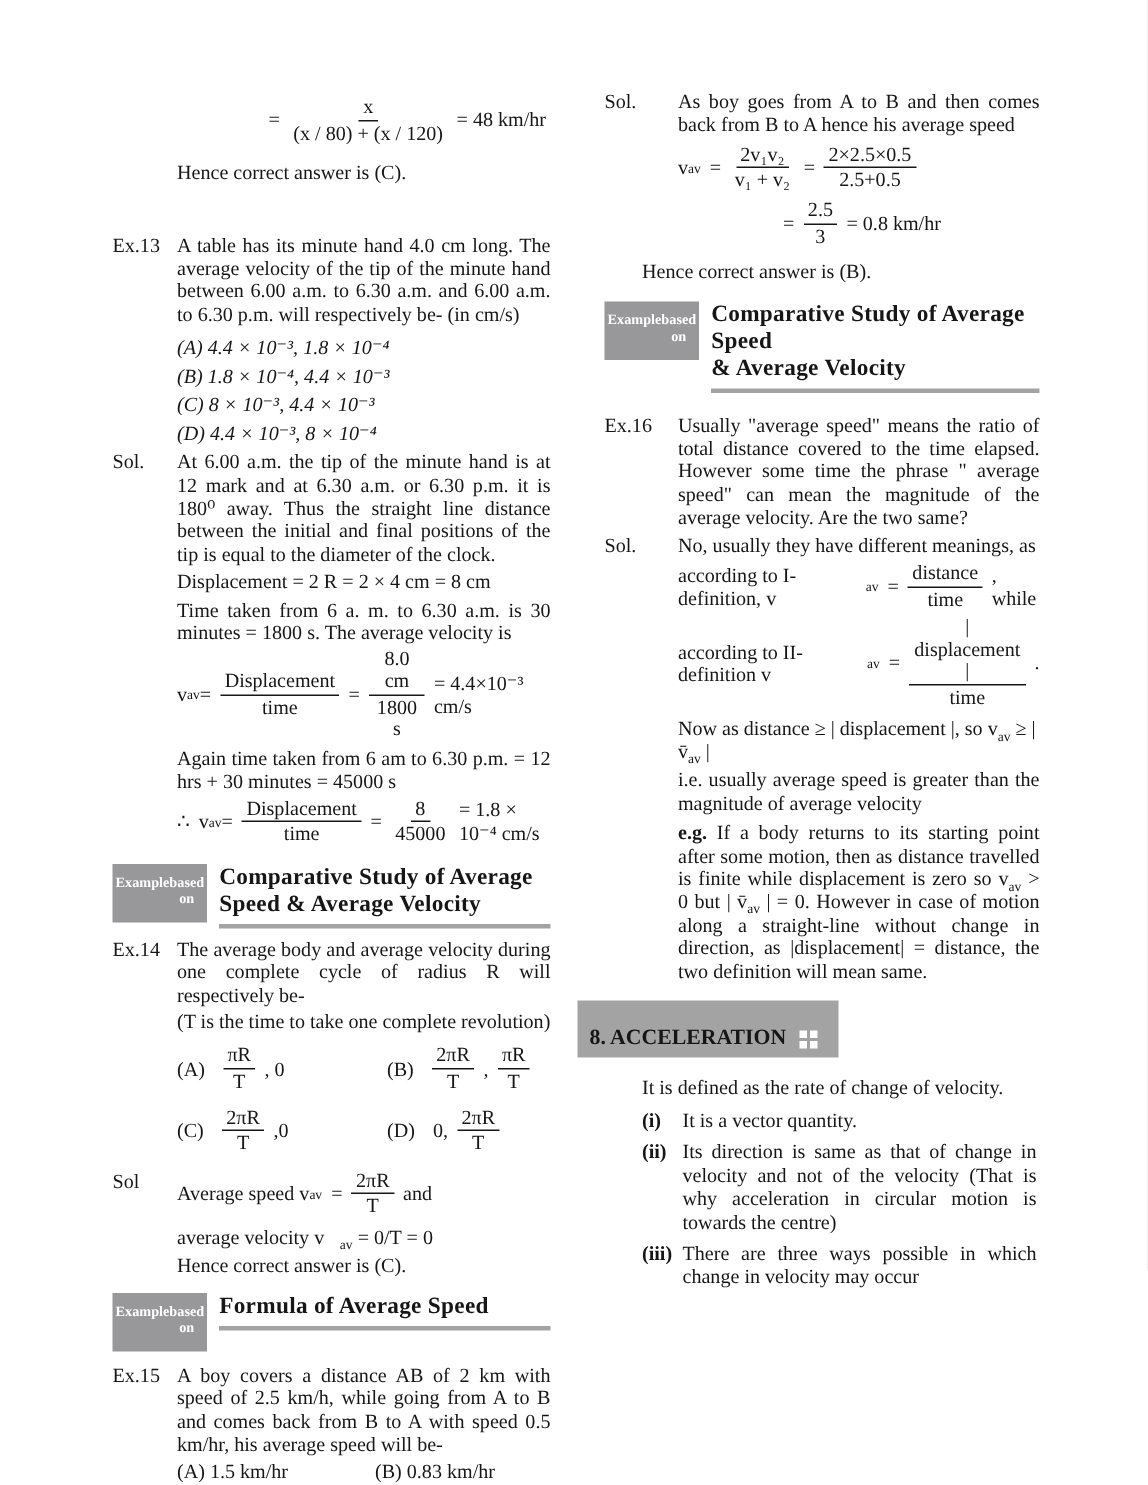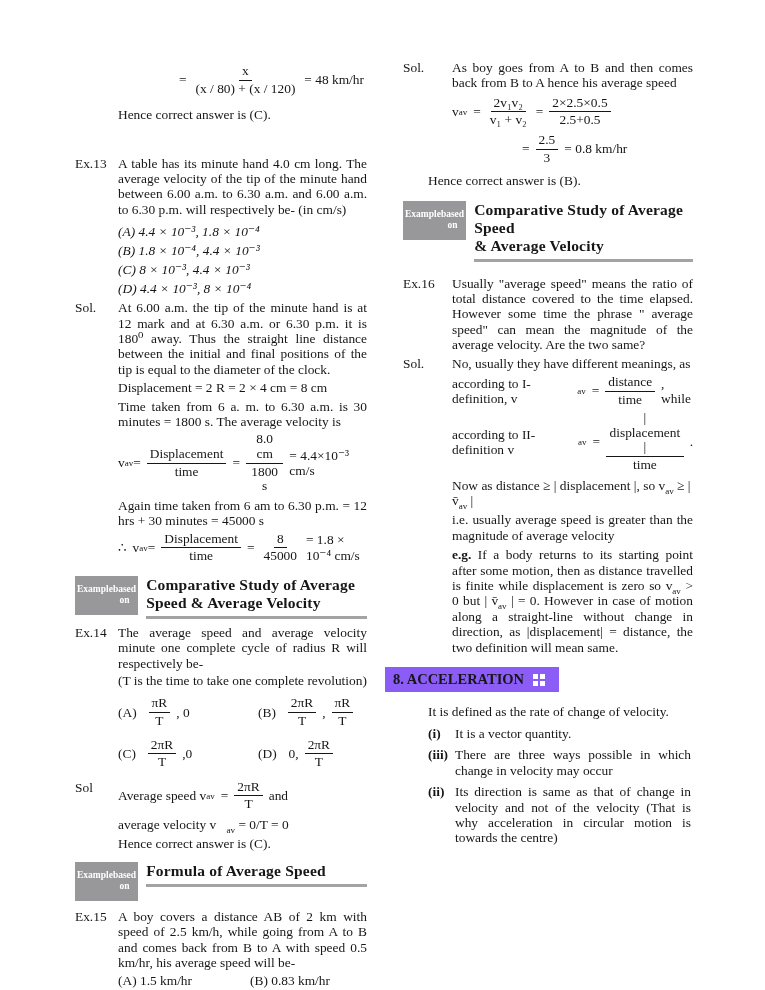--- a/index.html
+++ b/index.html
@@ -45,21 +45,21 @@
   .hrule { height:3px; background:#a3a3a3; margin-top:4px; }
 
   
   .optlist { margin-top:5px; line-height:19px;font-style:italic; }
   .optgrid2 { display:grid; grid-template-columns:132px 1fr; margin-top:3px; line-height:16px; row-gap:0; }
   .fracopts { display:grid; grid-template-columns:140px 1fr; row-gap:9px; margin-top:8px; }
   .olbl { margin-right:6px; }
 
   
   .accel-banner { display:inline-flex; align-items:center; gap:9px;
-                  background:#8b5cf6; padding:5px 14px 5px 8px;
+                  background:#a3a3a3; padding:18px 14px 5px 8px;
                   font-weight:bold; font-size:14.5px; margin-left:-18px; }
   .sqs { display:inline-grid; grid-template-columns:5px 5px; grid-auto-rows:5px; gap:2px; }
   .sq  { background:#ffffff; display:block; width:5px; height:5px; }
 
   .accel-body { margin:12px 0 0 25px; width:263px; }
   .itm { display:flex; margin-top:6px; }
   .ilbl { flex:0 0 27px; font-weight:bold; }
   .itxt { flex:1; }
 
   
@@ -150,21 +150,21 @@
       <div class="ht">
         <div class="htt">Comparative Study of Average</div>
         <div class="htt">Speed &amp; Average Velocity</div>
         <div class="hrule"></div>
       </div>
     </div>
 
     <div class="blk mt6">
       <div class="lbl">Ex.14</div>
       <div class="bod">
-        <p class="just">The average speed and average velocity minute one complete cycle of radius R will respectively be-</p>
+        <p class="just">The average body and average velocity during one complete cycle of radius R will respectively be-</p>
         <p class="mt2">(T is the time to take one complete revolution)</p>
         <div class="fracopts">
           <div class="frow">
             <span class="olbl">(A)</span>
             <span class="frac">
                 <span class="num">πR</span>
                 <span class="den">T</span>
               </span>
             <span>, 0</span>
           </div>
@@ -344,23 +344,23 @@
       </div>
     </div>
 
     <div class="accel-body">
       <p>It is defined as the rate of change of velocity.</p>
       <div class="itm">
         <span class="ilbl">(i)</span>
         <span class="itxt just">It is a vector quantity.</span>
       </div>
       <div class="itm">
+        <span class="ilbl">(ii)</span>
+        <span class="itxt just">Its direction is same as that of change in velocity and not of the velocity (That is why acceleration in circular motion is towards the centre)</span>
+      </div>
+      <div class="itm">
         <span class="ilbl">(iii)</span>
         <span class="itxt just">There are three ways possible in which change in velocity may occur</span>
       </div>
-      <div class="itm">
-        <span class="ilbl">(ii)</span>
-        <span class="itxt just">Its direction is same as that of change in velocity and not of the velocity (That is why acceleration in circular motion is towards the centre)</span>
-      </div>
     </div>
 
   </div>
 </div>
 
 </body></html>

